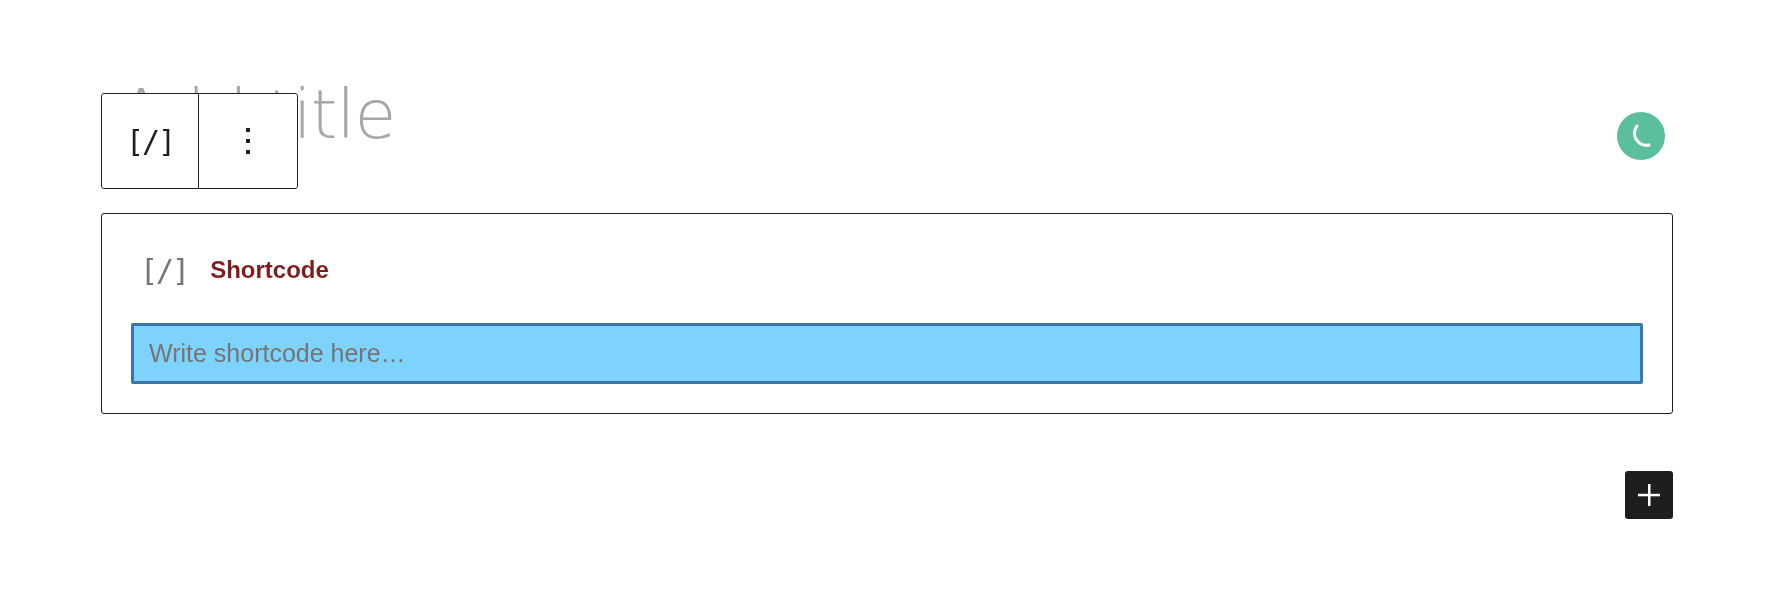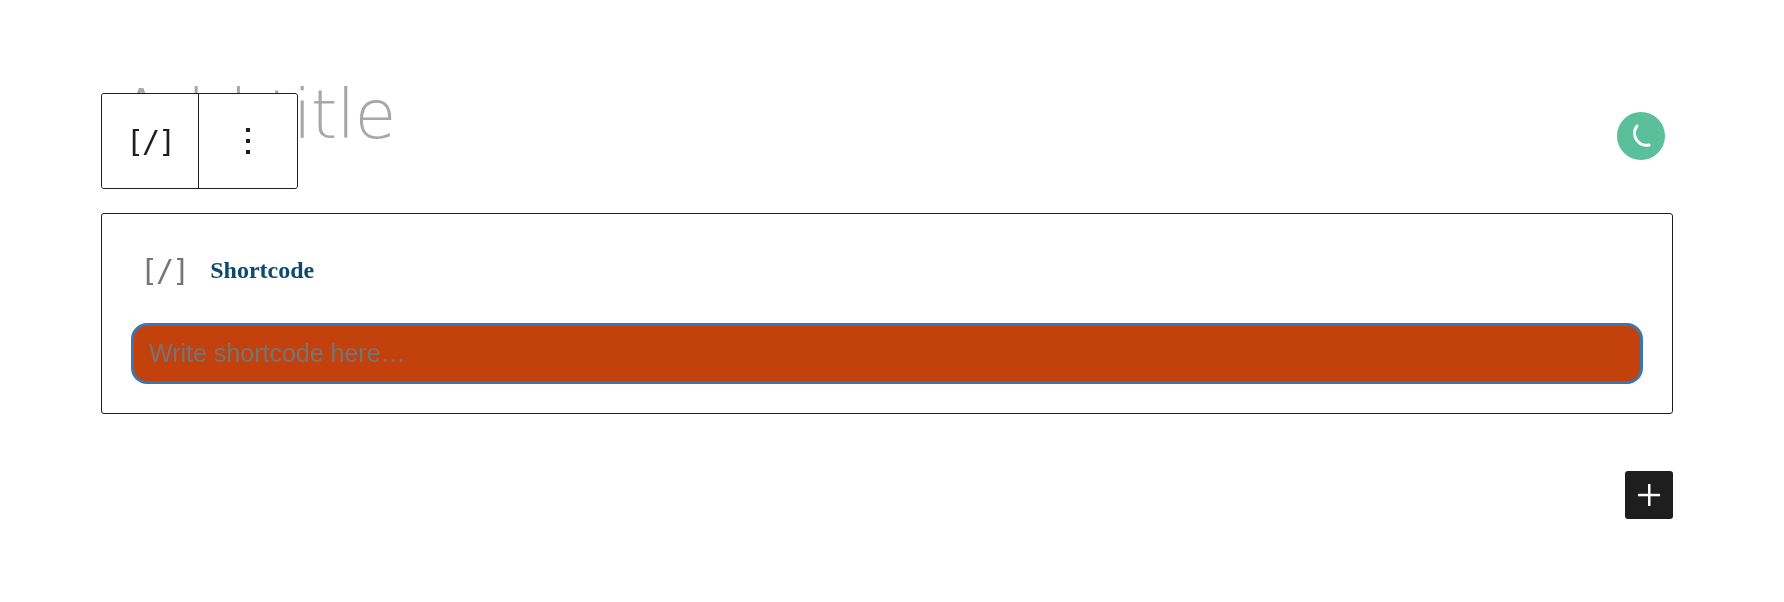--- a/index.html
+++ b/index.html
@@ -69,37 +69,37 @@
       left: 38px; top: 38px;
       display: flex; align-items: center;
       height: 36px;
     }
     .block-header .sc-glyph {
       color: #757575;
       font-size: 30px;
       margin-right: 22px;
     }
     .block-label {
-      font-family: Liberation Serif, serif;
+      font-family: Liberation Sans, sans-serif;
       font-weight: 700;
       font-size: 24px;
-      color: #0c4a6e;
+      color: #7f1d1d;
     }
     .shortcode-input {
       position: absolute;
       left: 29px; top: 109px;
       width: 1512px; height: 61px;
       border: 3px solid #3b76ae;
-      border-radius: 16px;
+      border-radius: 2px;
       padding: 0 15px;
       font-family: "Liberation Sans", sans-serif;
       font-size: 25px;
       color: #1e1e1e;
       outline: none;
-      background: #c2410c;
+      background: #7dd3fc;
       caret-color: #1e1e1e;
     }
     .shortcode-input::placeholder { color: #757575; }
 
     .add-block-button {
       position: absolute;
       left: 1625px; top: 471px;
       width: 48px; height: 48px;
       background: #1e1e1e;
       border-radius: 3px;

